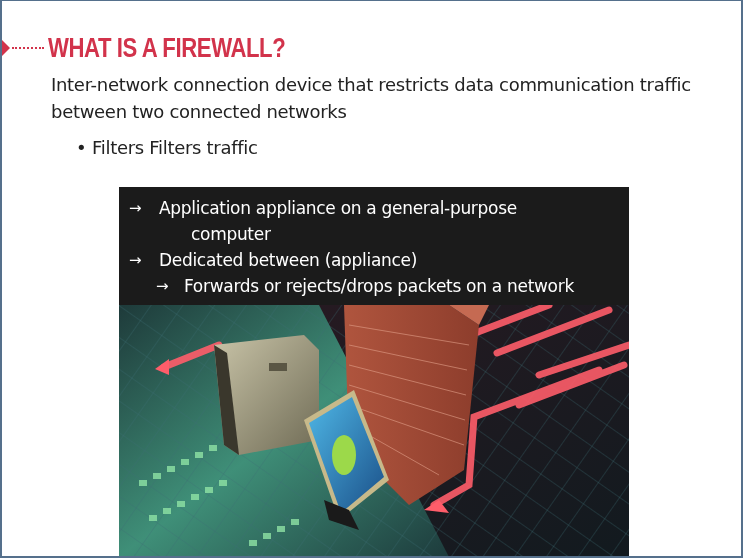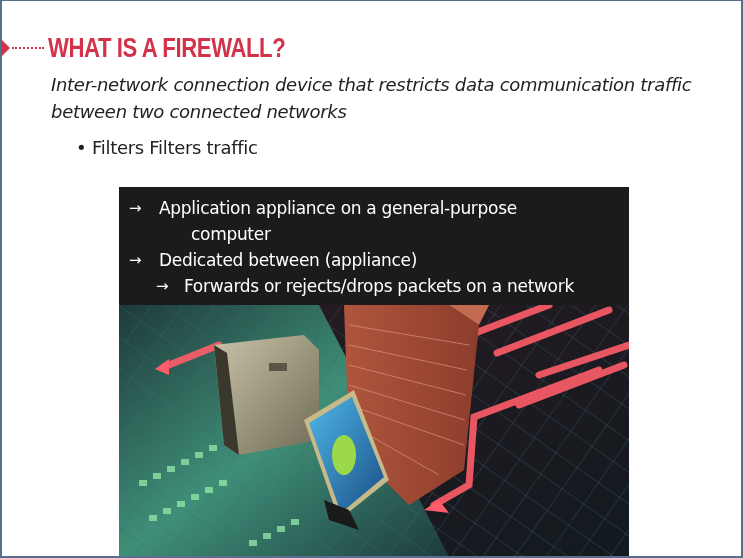--- a/index.html
+++ b/index.html
@@ -42,21 +42,20 @@
     color: #d2334b;
     transform: scaleX(0.82);
     transform-origin: left center;
     white-space: nowrap;
   }
   .body-text {
     position: absolute; left: 49px; top: 70px; width: 660px;
     font-size: 18px; line-height: 27px; color: #222222;
     font-family: "DejaVu Sans", sans-serif;
     letter-spacing: -0.3px;
-    font-style: italic;
   }
   .bullet {
     position: absolute; left: 74px; top: 133px;
     font-size: 18px; line-height: 27px; color: #222222;
     display: flex; letter-spacing: -0.3px;
   }
   .bullet .dot { width: 16px; }
   .figure {
     position: absolute; left: 117px; top: 186px;
     width: 510px; height: 370px;

